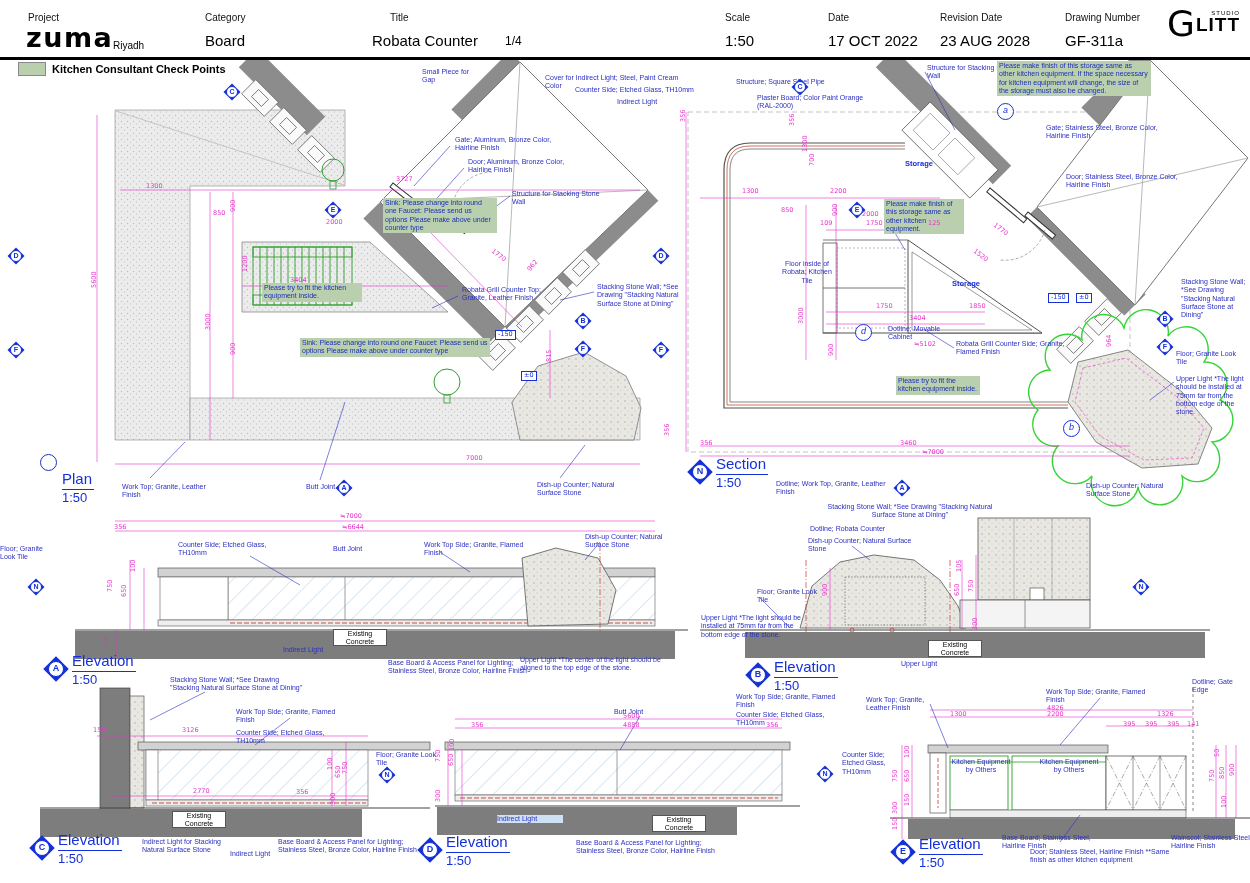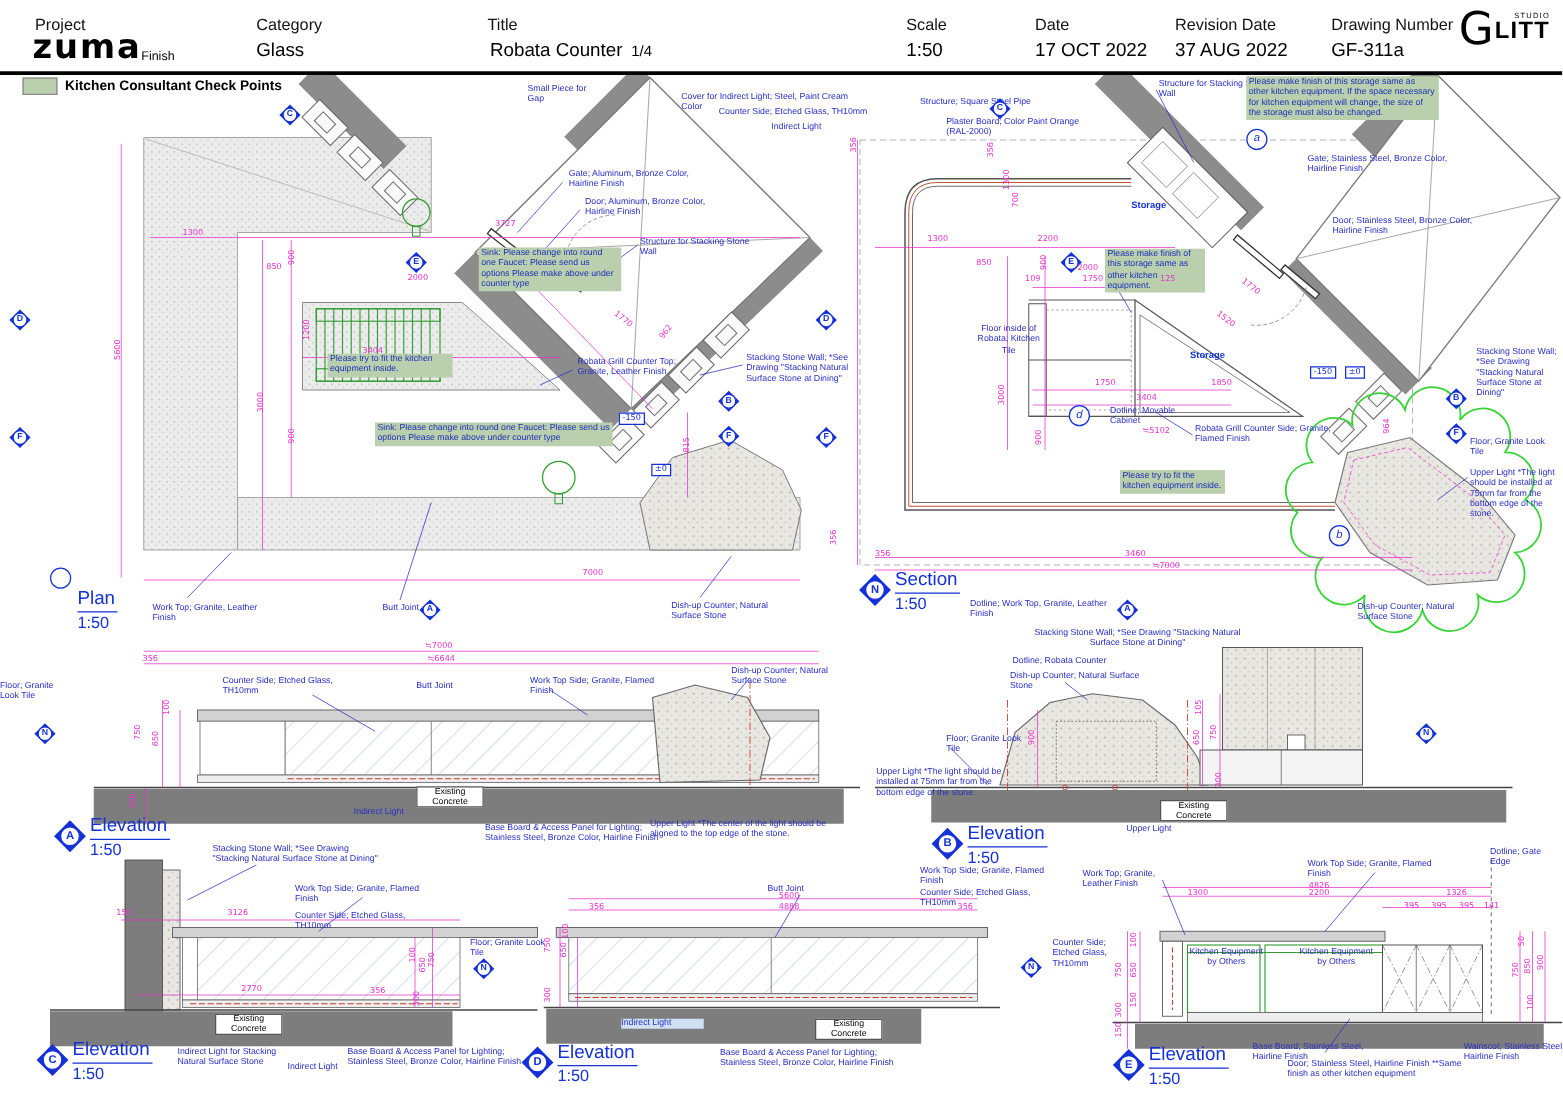--- a/index.html
+++ b/index.html
@@ -1,20 +1,20 @@
 <!DOCTYPE html>
 <html><head>
 <meta charset="utf-8">
 <style>
   html,body{margin:0;padding:0;background:#fff}
   .sheet{position:relative;width:1250px;height:883px;background:#fff;overflow:hidden;
          font-family:"Liberation Sans",sans-serif;color:#000}
   
   .titleblock{position:absolute;left:0;top:0;width:1250px;height:57px;border-bottom:3px solid #000;background:#fff;z-index:5}
-  .tb-label{position:absolute;top:12px;font-size:13px;color:#111}
+  .tb-label{position:absolute;top:12px;font-size:10px;color:#111}
   .tb-value{position:absolute;top:32px;font-size:15px;color:#000}
   .zuma{position:absolute;left:26px;top:22px;font-size:27px;font-weight:900;letter-spacing:1.5px;font-family:"DejaVu Sans",sans-serif}
   .riyadh{position:absolute;left:113px;top:40px;font-size:10px}
   .tb-suffix{position:absolute;top:34px;font-size:12px}
   .glitt{position:absolute;right:10px;top:4px;display:flex;align-items:flex-start}
   .glitt .g{font-size:36px;line-height:40px;font-weight:400;font-family:"DejaVu Sans",sans-serif}
   .glitt .stack{display:flex;flex-direction:column;align-items:flex-end;margin-left:1px;margin-top:6px}
   .glitt .studio{font-size:6px;letter-spacing:1px}
   .glitt .litt{font-size:19px;font-weight:700;letter-spacing:1px;line-height:18px}
   
@@ -46,32 +46,32 @@
   #overlay{position:absolute;left:0;top:0;width:1250px;height:883px;z-index:3}
 </style>
 </head>
 <body>
 
 <div class="sheet">
 
   <header class="titleblock">
     <div class="tb-label" style="left:28px">Project</div>
     <div class="zuma">zuma</div>
-    <div class="riyadh">Finish</div>
+    <div class="riyadh">Riyadh</div>
     <div class="tb-label" style="left:205px">Category</div>
-    <div class="tb-value" style="left:205px">Glass</div>
+    <div class="tb-value" style="left:205px">Board</div>
     <div class="tb-label" style="left:390px">Title</div>
-    <div class="tb-value" style="left:392px">Robata Counter</div>
+    <div class="tb-value" style="left:372px">Robata Counter</div>
     <div class="tb-suffix" style="left:505px">1/4</div>
     <div class="tb-label" style="left:725px">Scale</div>
     <div class="tb-value" style="left:725px">1:50</div>
     <div class="tb-label" style="left:828px">Date</div>
     <div class="tb-value" style="left:828px">17 OCT 2022</div>
     <div class="tb-label" style="left:940px">Revision Date</div>
-    <div class="tb-value" style="left:940px">37 AUG 2022</div>
+    <div class="tb-value" style="left:940px">23 AUG 2028</div>
     <div class="tb-label" style="left:1065px">Drawing Number</div>
     <div class="tb-value" style="left:1065px">GF-311a</div>
     <div class="glitt">
       <span class="g">G</span>
       <span class="stack">
         <span class="studio">STUDIO</span>
         <span class="litt">LITT</span>
       </span>
     </div>
   </header>

